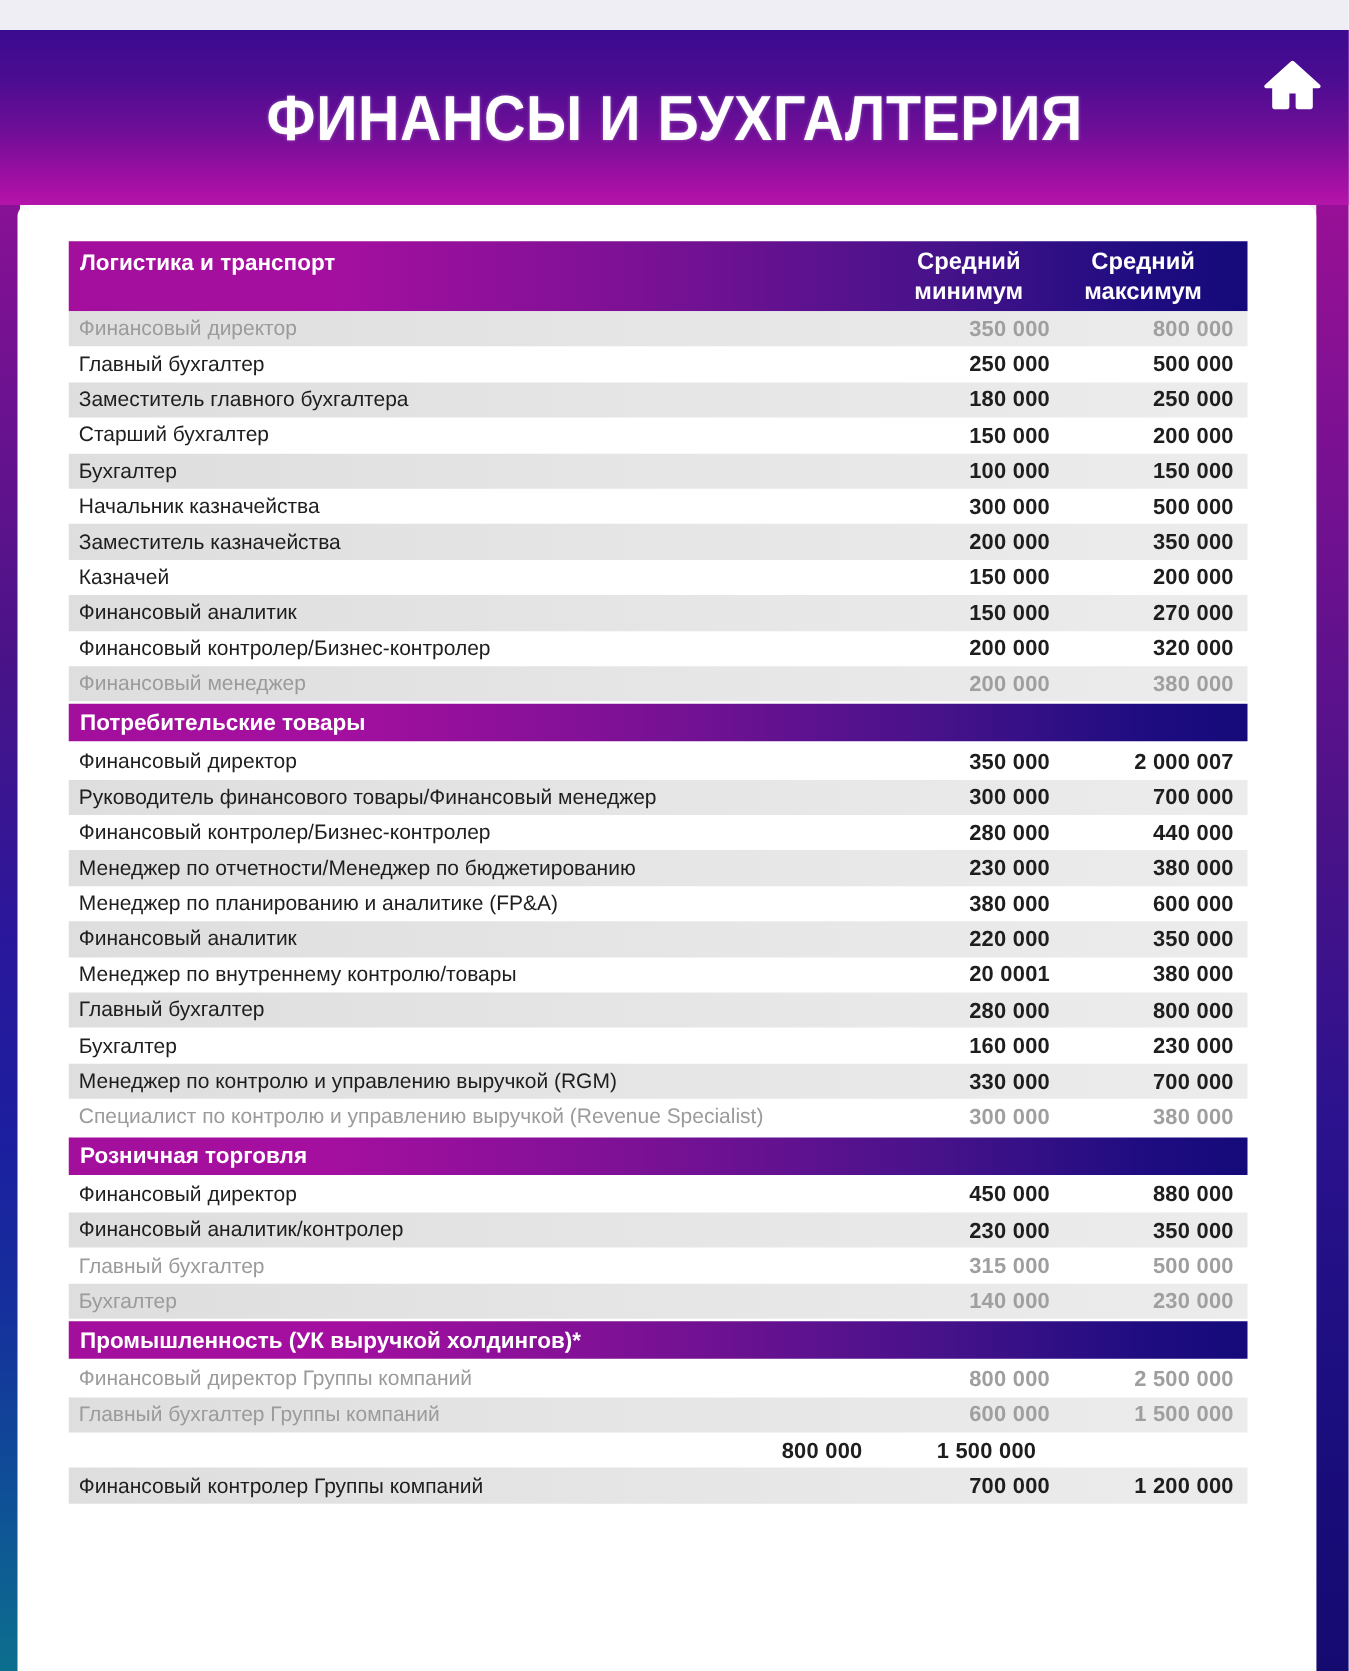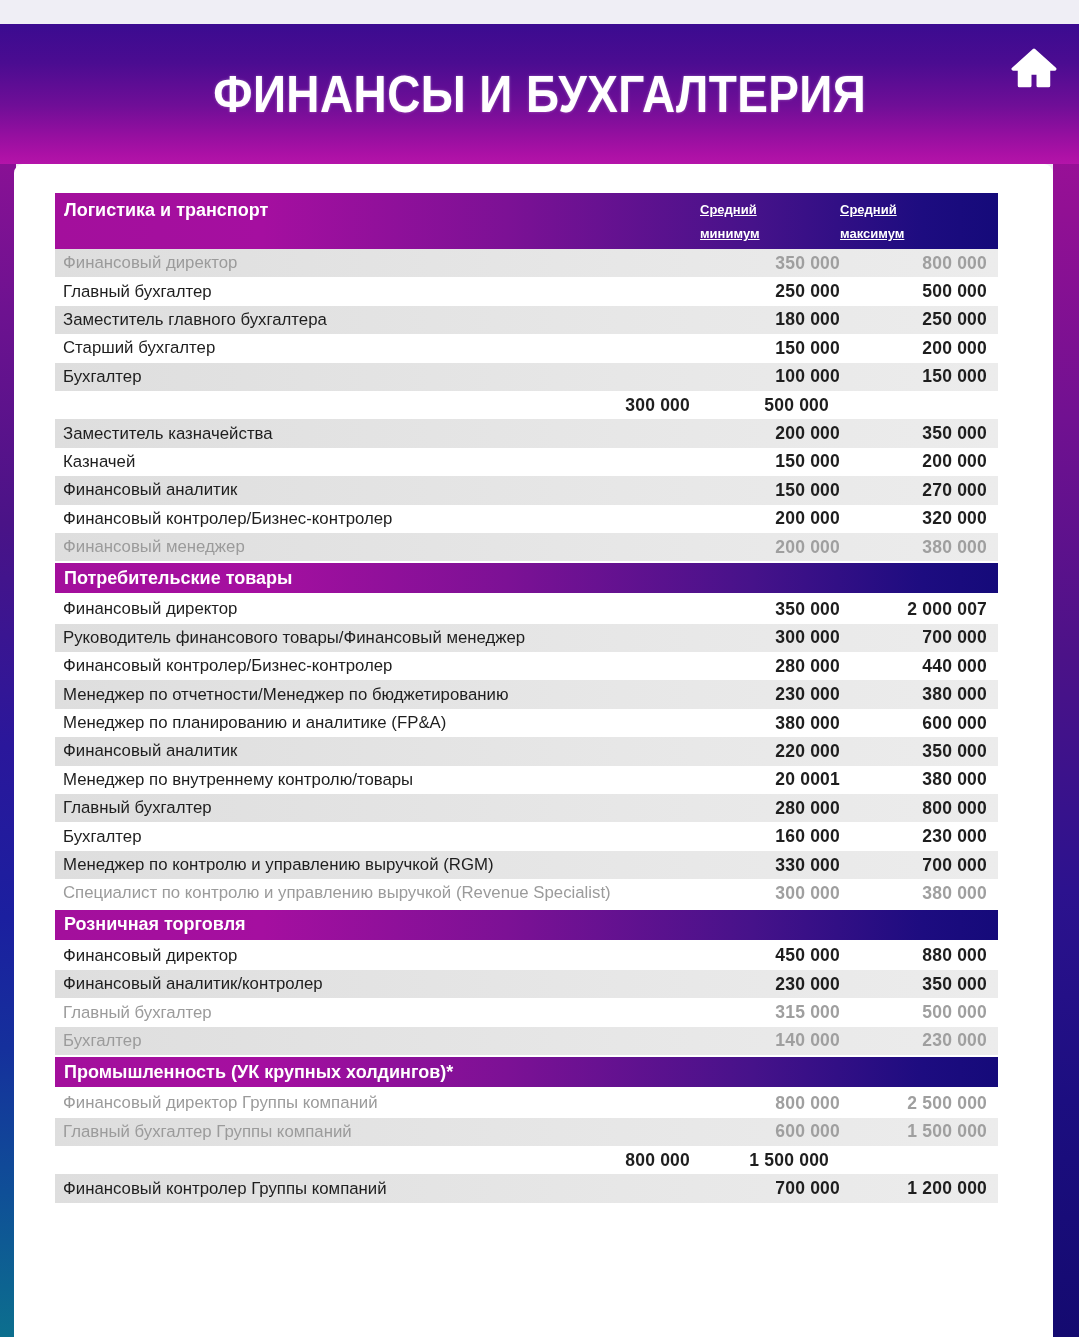--- a/index.html
+++ b/index.html
@@ -46,21 +46,21 @@
 
   .bar {
     background:linear-gradient(90deg,#a30f9c 0%,#a50fa0 22%,#7c1195 48%,#46128a 74%,#1d0c80 92%,#150a7a 100%);
     color:#fff; box-sizing:border-box;margin-top:24px;
   }
   .bar-first {
     height:56px; display:grid; grid-template-columns:1fr 150px 158px;
     align-items:start;
   }
   .bar-title { font-size:18px; font-weight:bold; padding:7px 0 0 9px; white-space:nowrap; }
-  .ch { padding-top:5px; font-size:13px; font-weight:bold; line-height:24px; text-align:left;text-decoration:underline; }
+  .ch { padding-top:5px; font-size:19px; font-weight:bold; line-height:24px; text-align:center; }
   .ch span { display:block; }
   .ch-min { transform:translateX(10px); }
   .ch-max { padding-right:9px; }
 
   .bar-mid {
     height:30px; margin:2px 0; display:flex; align-items:center;
     font-size:18px; font-weight:bold; padding-left:9px; white-space:nowrap;
   }
 
   .row {
@@ -126,20 +126,21 @@
           <div class="lbl">Старший бухгалтер</div>
           <div class="v min">150 000</div>
           <div class="v max">200 000</div>
         </div>
         <div class="row gray">
           <div class="lbl">Бухгалтер</div>
           <div class="v min">100 000</div>
           <div class="v max">150 000</div>
         </div>
         <div class="row">
+          <div class="lbl">Начальник казначейства</div>
           <div class="v min">300 000</div>
           <div class="v max">500 000</div>
         </div>
         <div class="row gray">
           <div class="lbl">Заместитель казначейства</div>
           <div class="v min">200 000</div>
           <div class="v max">350 000</div>
         </div>
         <div class="row">
           <div class="lbl">Казначей</div>
@@ -236,21 +237,21 @@
           <div class="lbl">Главный бухгалтер</div>
           <div class="v min">315 000</div>
           <div class="v max">500 000</div>
         </div>
         <div class="row gray faded">
           <div class="lbl">Бухгалтер</div>
           <div class="v min">140 000</div>
           <div class="v max">230 000</div>
         </div>
         <div class="bar bar-mid">
-          <span>Промышленность (УК крупных холдингов)*</span>
+          <span>Промышленность (УК выручкой холдингов)*</span>
         </div>
         <div class="row faded">
           <div class="lbl">Финансовый директор Группы компаний</div>
           <div class="v min">800 000</div>
           <div class="v max">2 500 000</div>
         </div>
         <div class="row gray faded">
           <div class="lbl">Главный бухгалтер Группы компаний</div>
           <div class="v min">600 000</div>
           <div class="v max">1 500 000</div>

